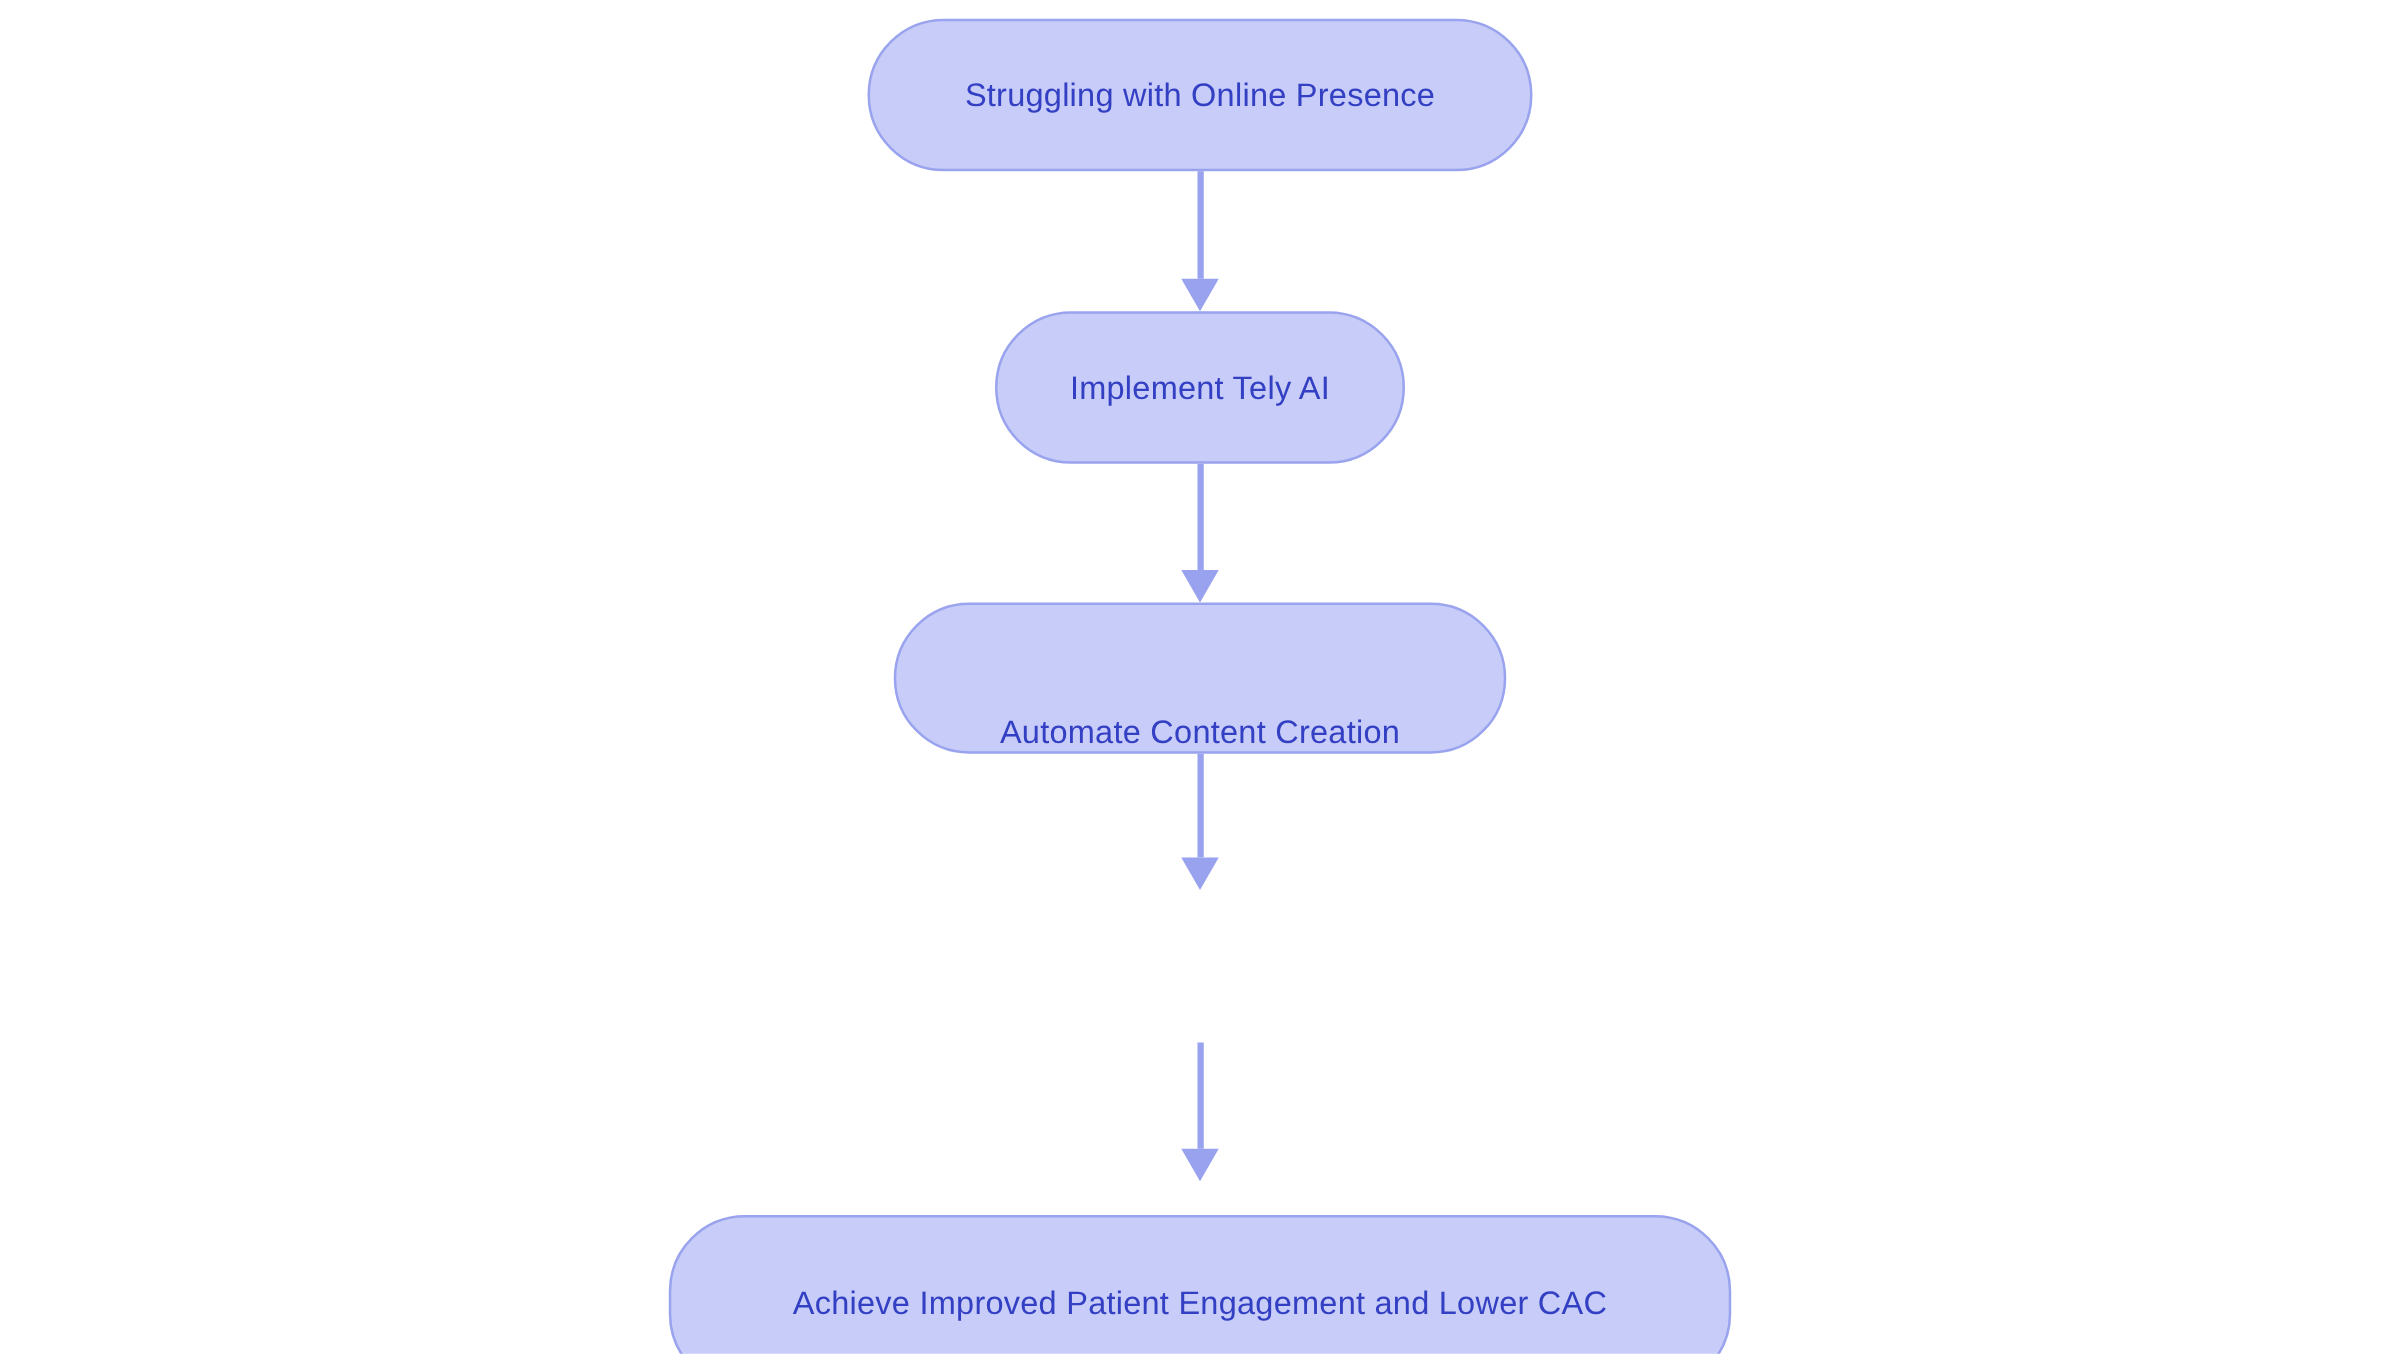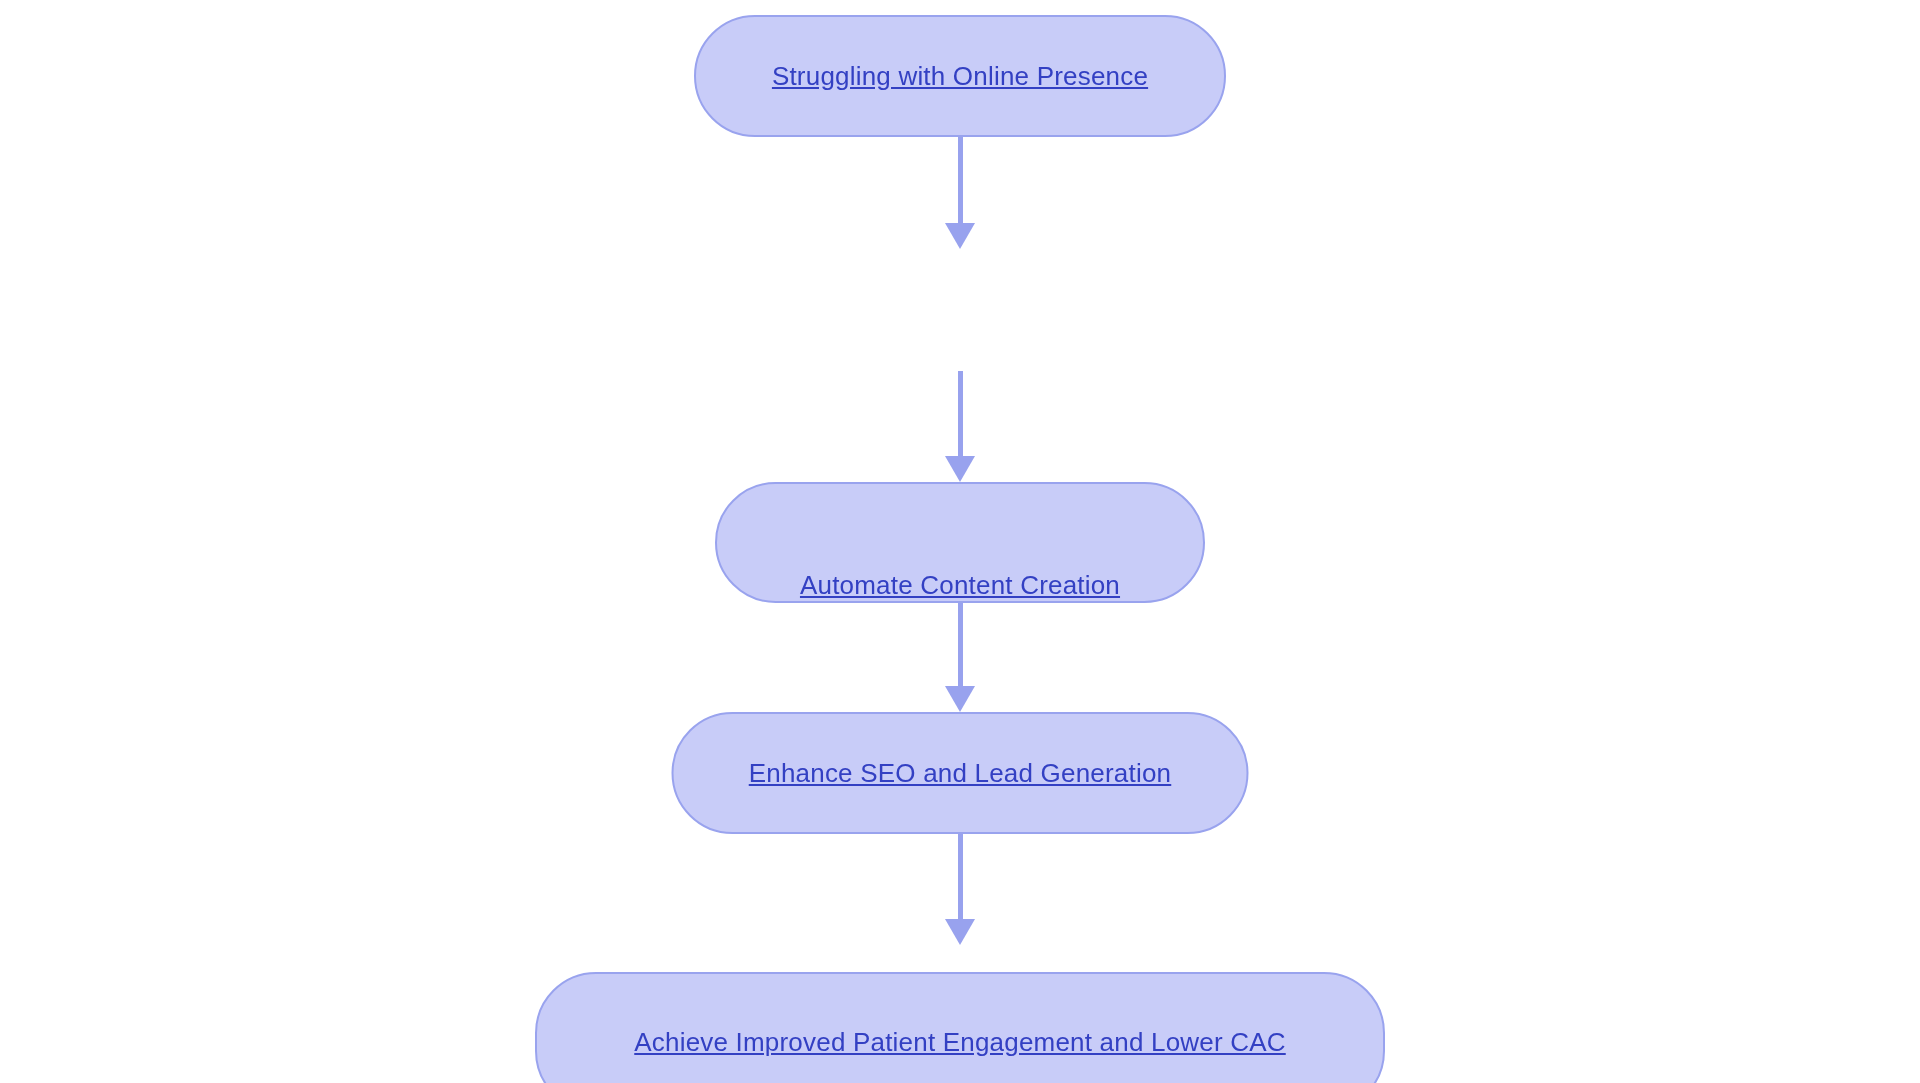--- a/index.html
+++ b/index.html
@@ -27,21 +27,20 @@
     border: 2px solid var(--node-border, #99a3ee);
     box-sizing: border-box;
     display: flex;
     align-items: center;
     justify-content: center;
     text-align: center;
     color: var(--text-color, #3340c3);
     font-size: 26px;
     letter-spacing: 0.2px;
     white-space: nowrap;
-    text-decoration: underline;
   }
   .node-1 { top: 15px;  width: 532px; }
   .node-2 { top: 249px; width: 328px; }
   .node-3 { top: 482px; width: 490px; height: 121px; align-items: flex-end; }
   .node-4 { top: 712px; width: 577px; }
   .node-5 { top: 972px; width: 850px; height: 140px; text-align: right; }
 
   .flow-arrow {
     position: absolute;
     left: 50%;
@@ -77,38 +76,38 @@
 
   <div class="flow-node node-1">
     <span>Struggling with Online Presence</span>
   </div>
 
   <div class="flow-arrow arrow-1">
     <div class="arrow-line"></div>
     <div class="arrow-head"></div>
   </div>
 
+  <div class="flow-node node-2">
+    <span>Implement Tely AI</span>
+  </div>
 
   <div class="flow-arrow arrow-2">
     <div class="arrow-line"></div>
     <div class="arrow-head"></div>
   </div>
 
   <div class="flow-node node-3">
     <span>Automate Content Creation</span>
   </div>
 
   <div class="flow-arrow arrow-3">
     <div class="arrow-line"></div>
     <div class="arrow-head"></div>
   </div>
 
-  <div class="flow-node node-4">
-    <span>Enhance SEO and Lead Generation</span>
-  </div>
 
   <div class="flow-arrow arrow-4">
     <div class="arrow-line"></div>
     <div class="arrow-head"></div>
   </div>
 
   <div class="flow-node node-5">
     <span>Achieve Improved Patient Engagement and Lower CAC</span>
   </div>
 

